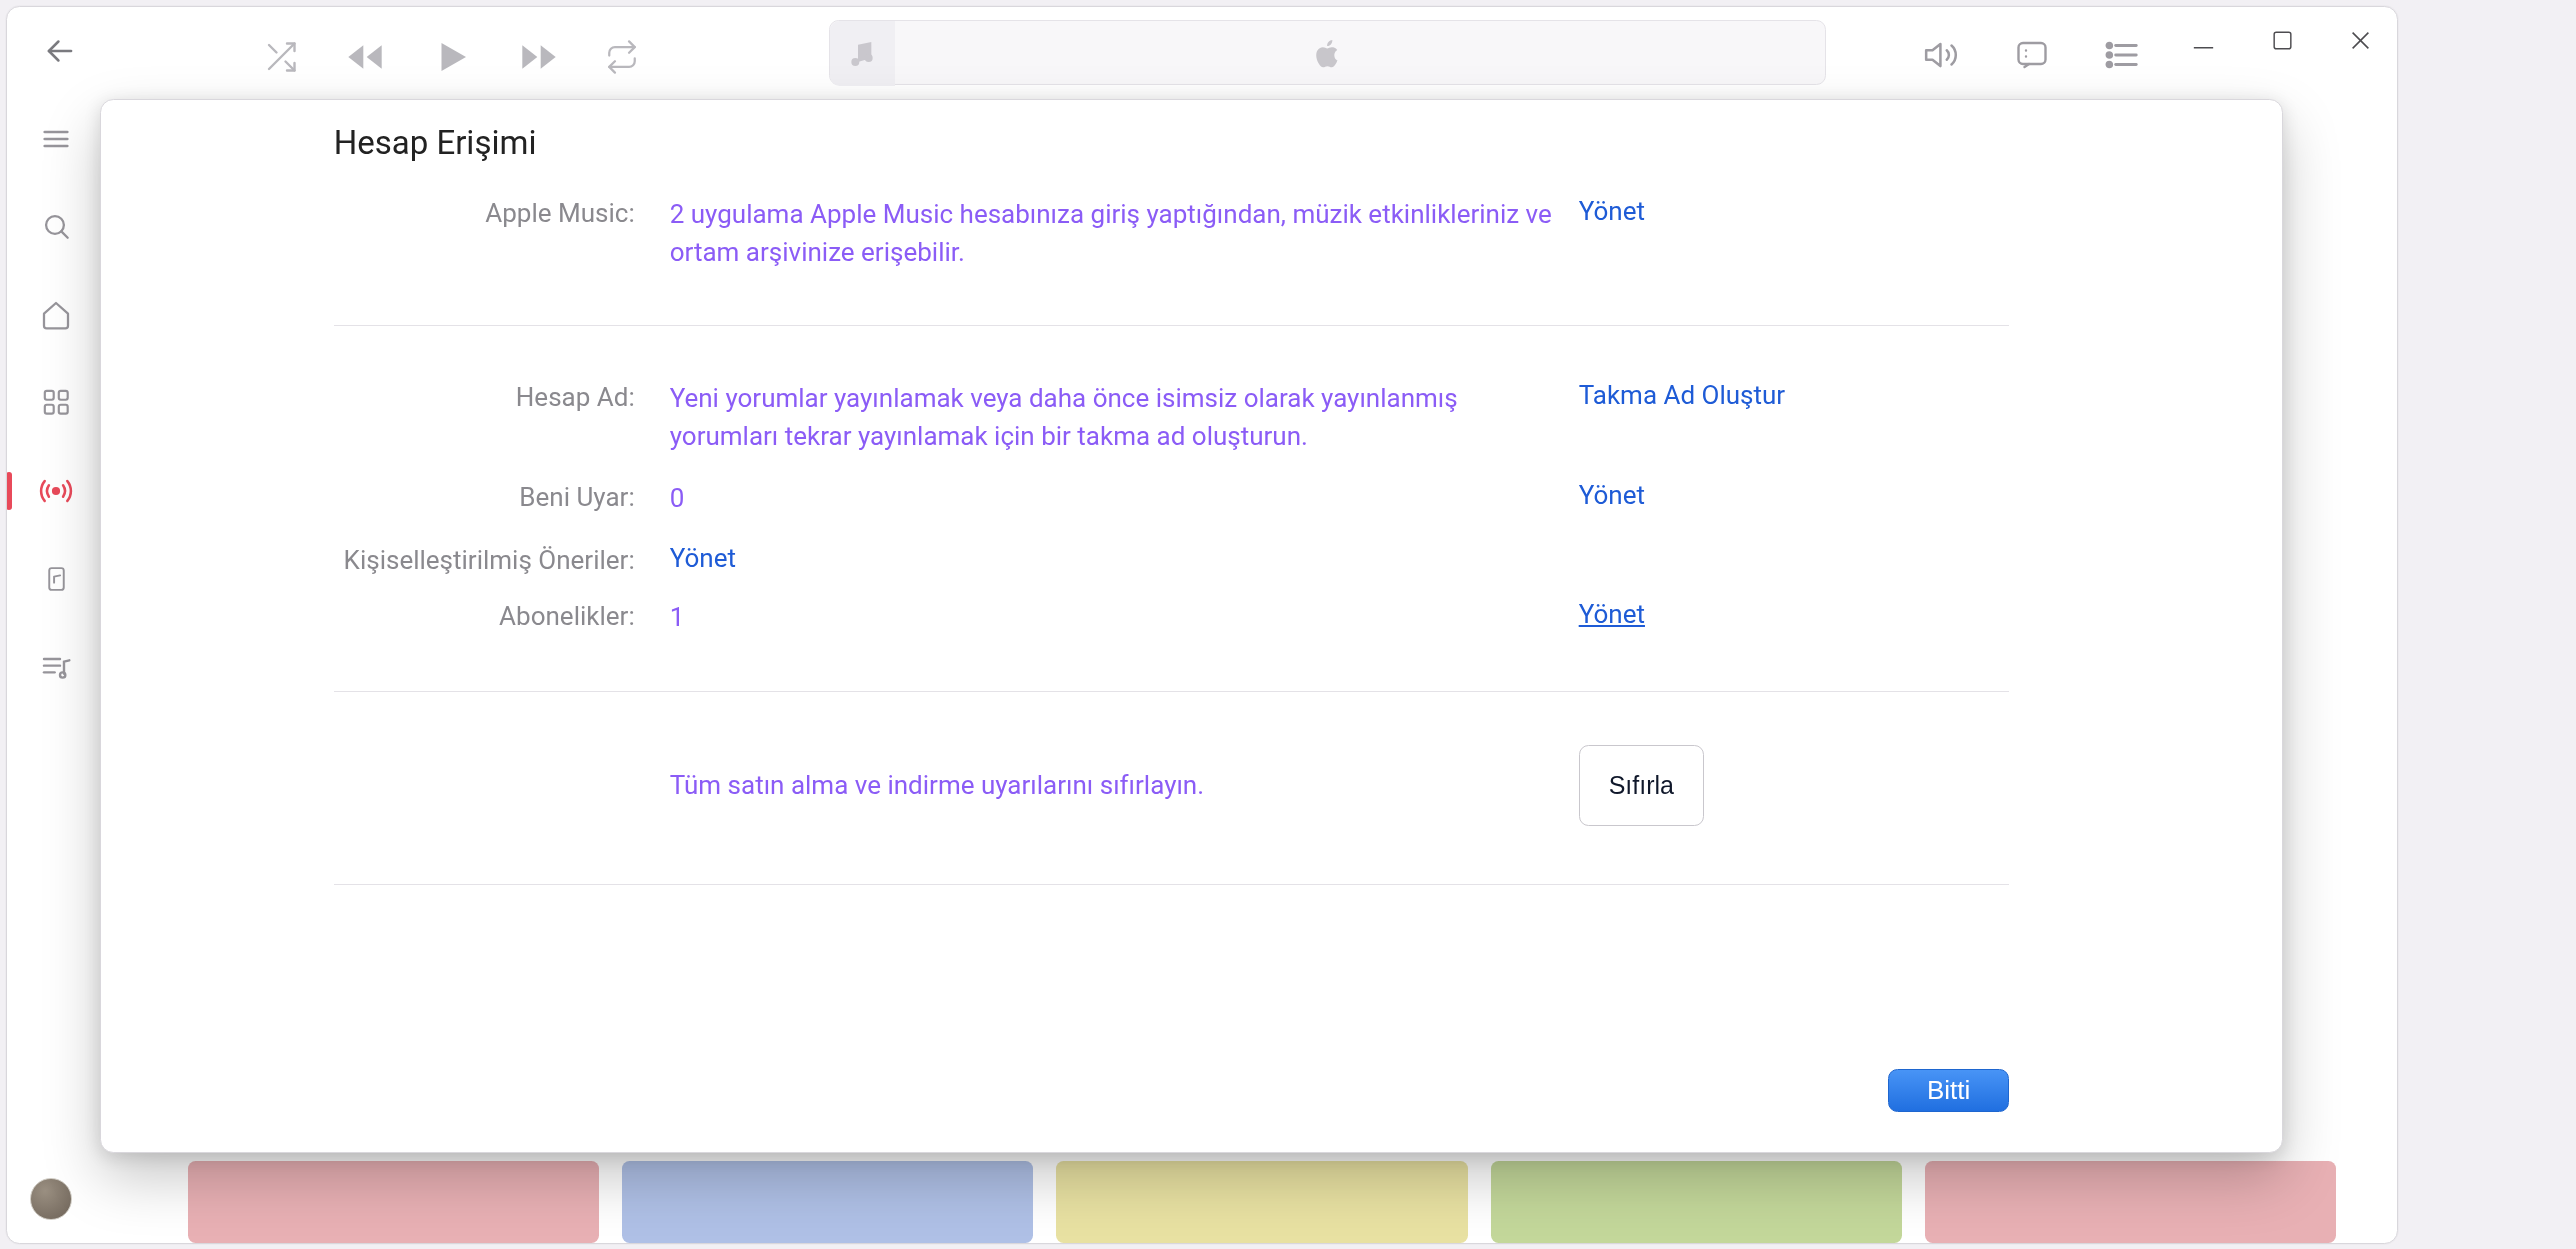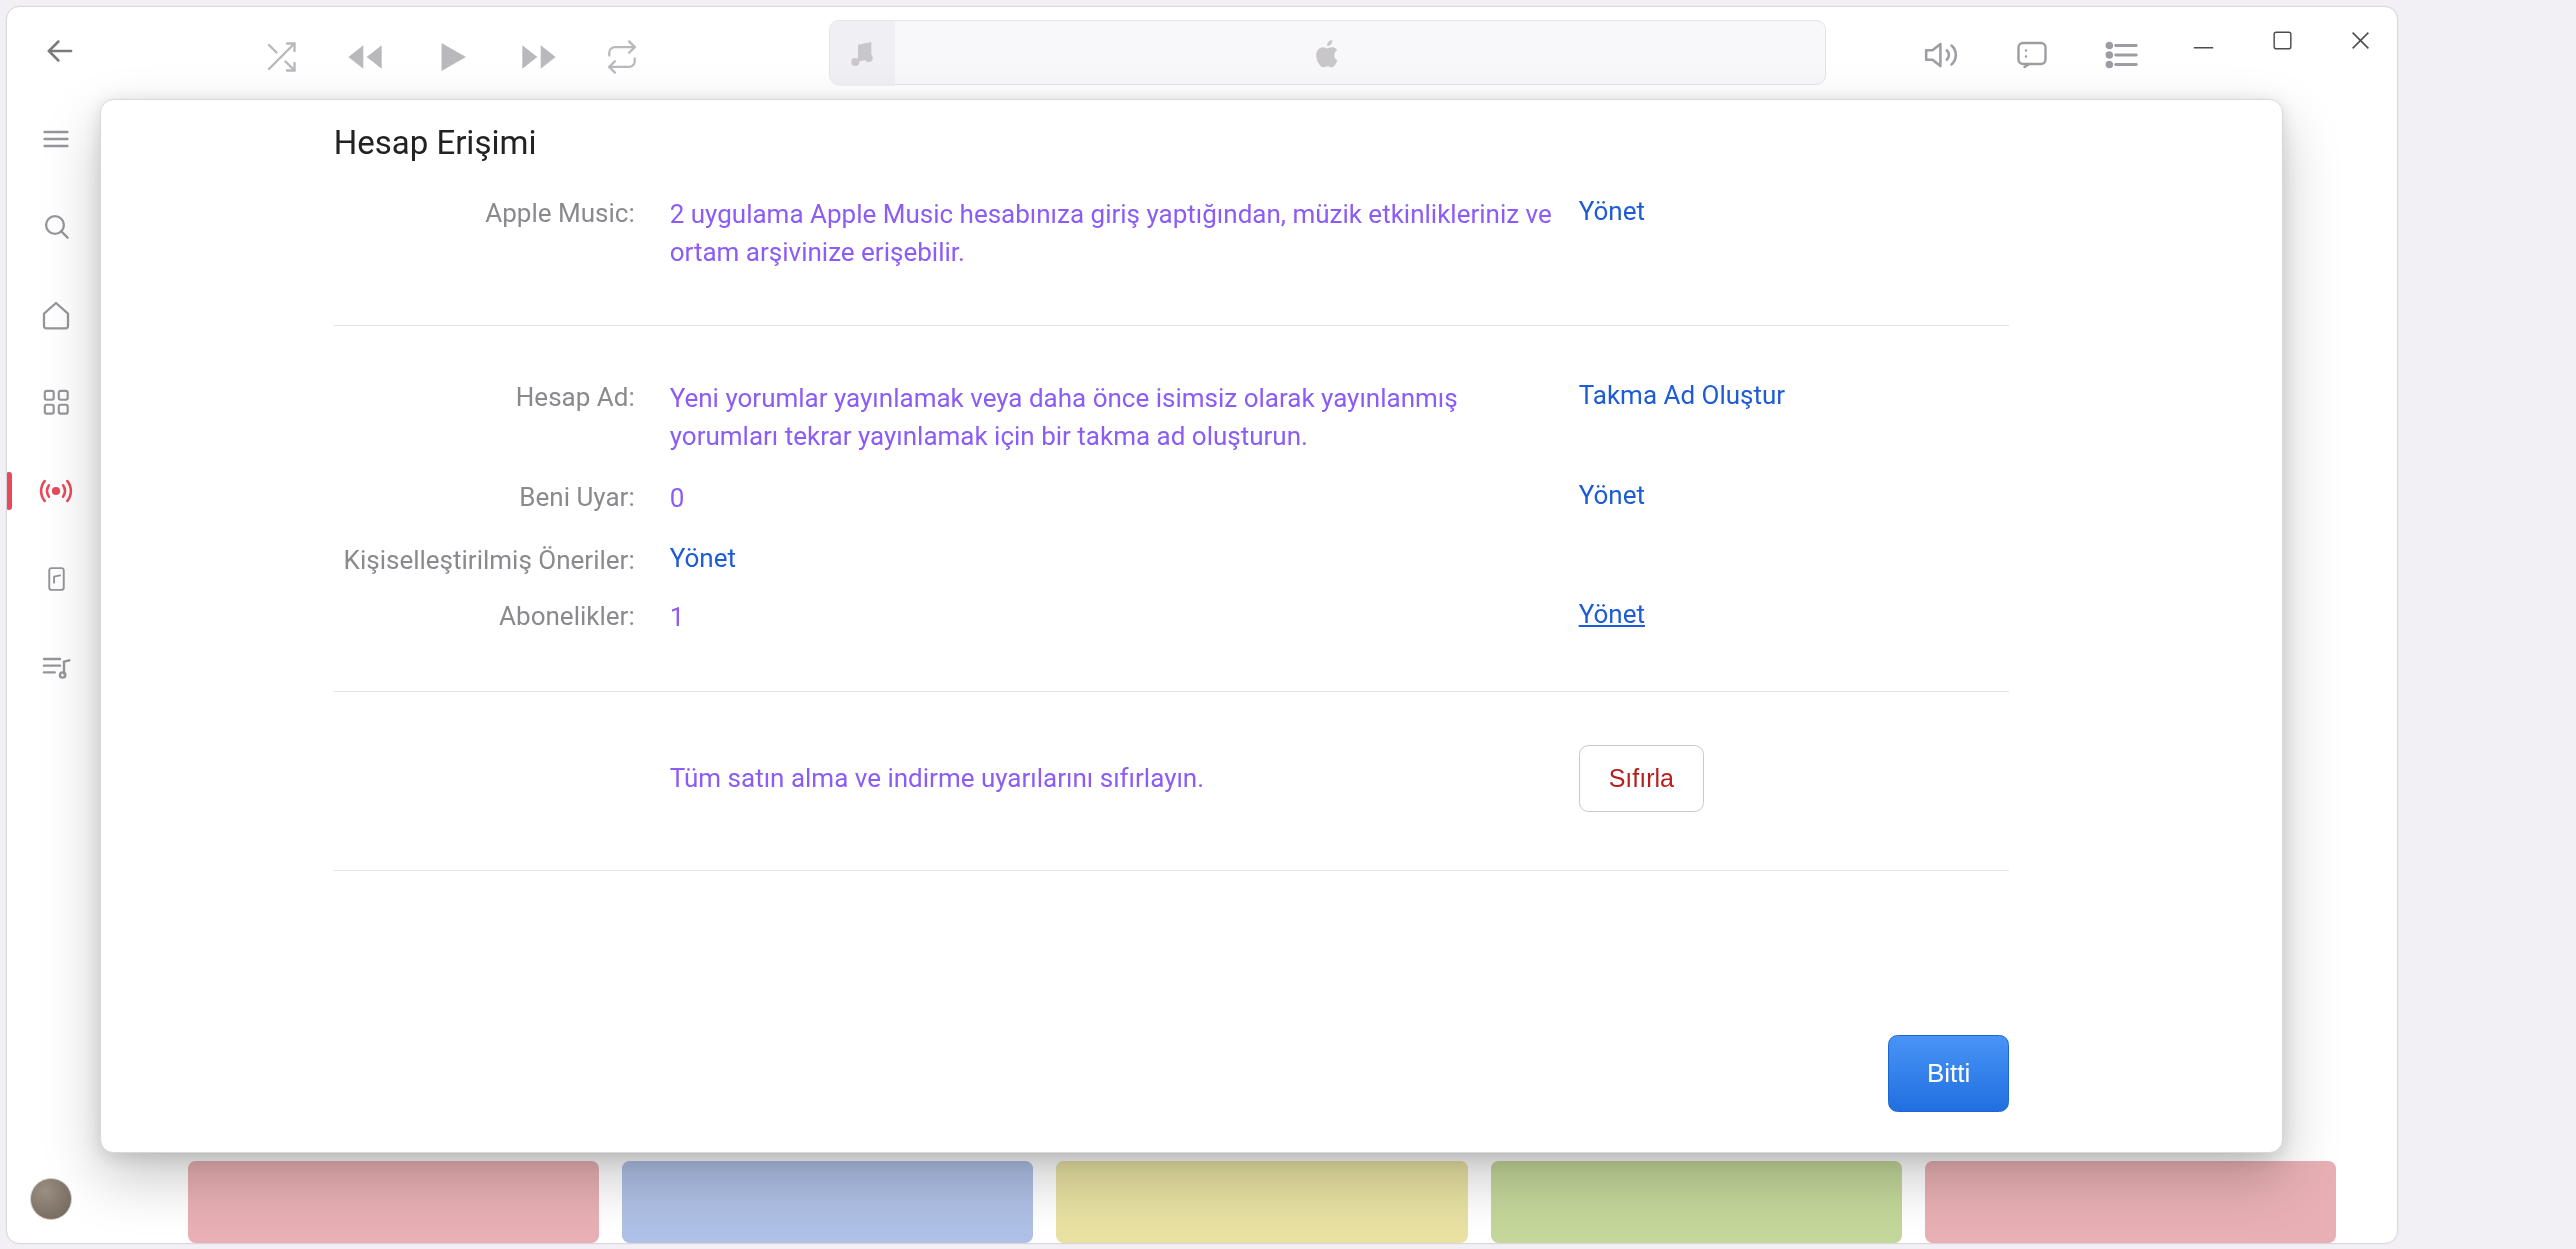--- a/index.html
+++ b/index.html
@@ -139,32 +139,32 @@
     text-decoration: none;
     display: inline-block;
     text-align: right;
   }
   .link.underline { text-decoration: underline; }
   hr.sep {
     border: none; border-top: 1px solid #e4e2e7;
     margin: 48px 0 48px 0;
   }
   .btn {
-    border: 1px solid #c9c7cd; background: #fff; color: #b91c1c;
-    font-size: 25px; padding: 18px 29px; border-radius: 9.5px;
+    border: 1px solid #c9c7cd; background: #fff; color: #0f172a;
+    font-size: 25px; padding: 25px 29px; border-radius: 9.5px;
     cursor: pointer;
   }
   .primary-row {
     position: absolute; right: 273px; bottom: 40px;
   }
   .btn-primary {
     background: linear-gradient(#4894f6, #206fe0);
     border: 1px solid #1e66cf;
     color: #fff; font-size: 26px;
-    padding: 22px 38px; border-radius: 9.5px;
+    padding: 5px 38px; border-radius: 9.5px;
     cursor: pointer;
   }
   .settings-rows .row + .row { margin-top: 13.4px; }
   svg { display: block; }
 </style>
 </head>
 <body>
 
 <div class="window" style="transform: scale(1);">
 <div class="app-frame">

